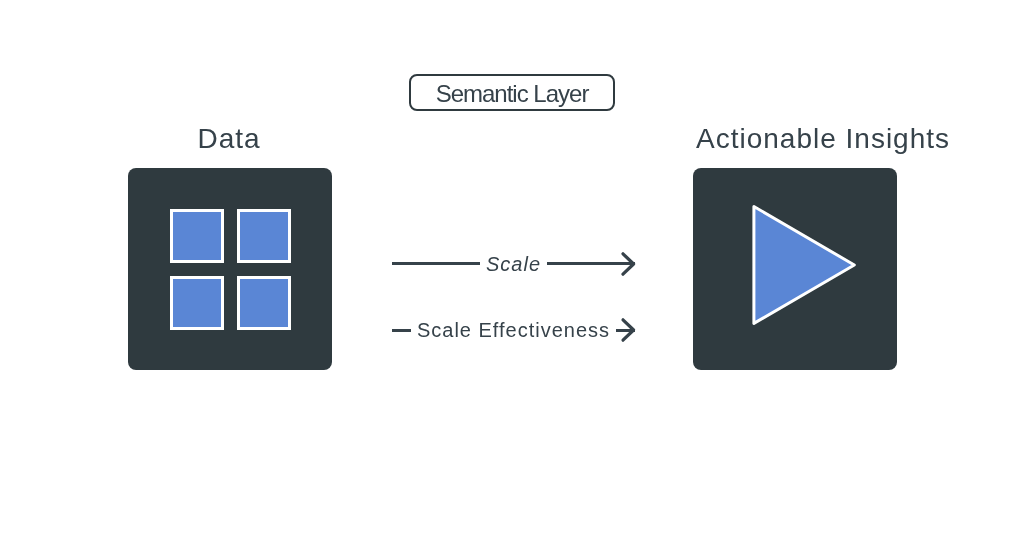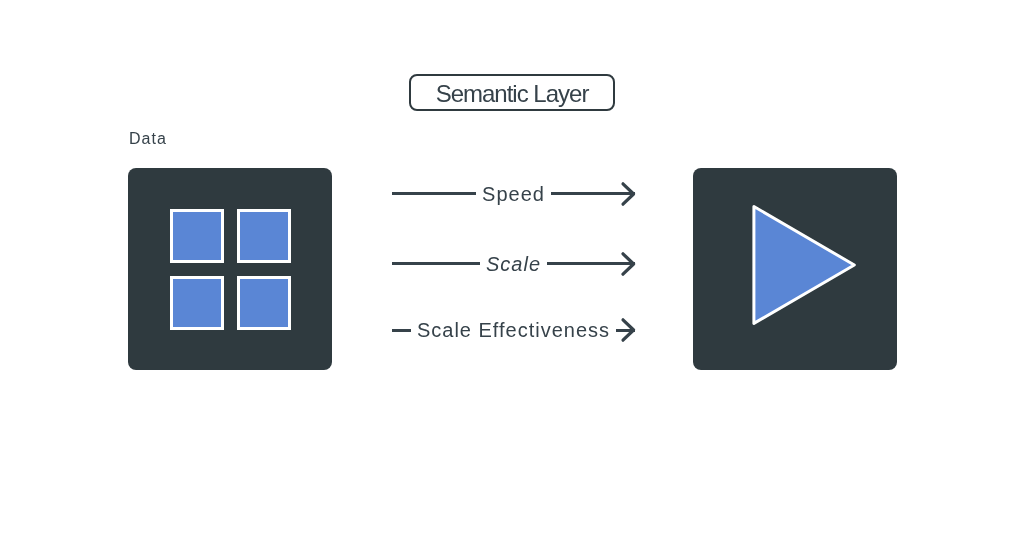--- a/index.html
+++ b/index.html
@@ -17,21 +17,21 @@
   .sem-box {
     position: absolute; left: 409px; top: 74px; width: 206px; height: 37px;
     border: 2px solid var(--dark); border-radius: 8px; background: var(--white);
     display: flex; align-items: center; justify-content: center;
   }
   .sem-box span { font-size: 24px; letter-spacing: -1px; line-height: 24px; padding-top: 3px; }
 
   
   .group-title {
     position: absolute; top: 127px; height: 24px; line-height: 24px;
-    font-size: 16px; letter-spacing: 1px; text-align: left; white-space: nowrap;
+    font-size: 28px; letter-spacing: 1px; text-align: center; white-space: nowrap;
   }
   .title-data { left: 129px; width: 200px; }
   .title-insights { left: 696px; width: 200px; }
 
   
   .dark-box {
     position: absolute; top: 168px; width: 204px; height: 202px;
     background: var(--dark); border-radius: 8px;
   }
   .dark-box.left { left: 128px; }
@@ -67,45 +67,37 @@
 </head>
 <body>
 
 <div class="canvas">
 
   <div class="sem-box">
     <span>Semantic Layer</span>
   </div>
 
   <div class="group-title title-data">Data</div>
+  <div class="group-title title-insights">Actionable Insights</div>
 
   <div class="dark-box left">
     <div class="grid-2x2">
       <div class="sq"></div>
       <div class="sq"></div>
       <div class="sq"></div>
       <div class="sq"></div>
     </div>
   </div>
 
   <div class="dark-box right">
     <svg class="play-svg" width="204" height="202" viewBox="0 0 204 202">
       <polygon points="60.9,38.5 161.3,97 60.9,155.4" fill="var(--blue)" stroke="var(--white)" stroke-width="3" stroke-linejoin="round"></polygon>
     </svg>
   </div>
 
-  <div class="arrow-row row-speed">
-    <div class="hline left"></div>
-    <span class="arrow-label">Speed</span>
-    <div class="hline right">
-      <svg class="chevron" width="16" height="25" viewBox="0 0 16 25">
-        <polyline points="3,2.3 13.6,12.5 3,22.7" fill="none" stroke="var(--ink)" stroke-width="3.2" stroke-linecap="round" stroke-linejoin="round"></polyline>
-      </svg>
-    </div>
-  </div>
 
   <div class="arrow-row row-scale">
     <div class="hline left"></div>
     <span class="arrow-label">Scale</span>
     <div class="hline right">
       <svg class="chevron" width="16" height="25" viewBox="0 0 16 25">
         <polyline points="3,2.3 13.6,12.5 3,22.7" fill="none" stroke="var(--ink)" stroke-width="3.2" stroke-linecap="round" stroke-linejoin="round"></polyline>
       </svg>
     </div>
   </div>

